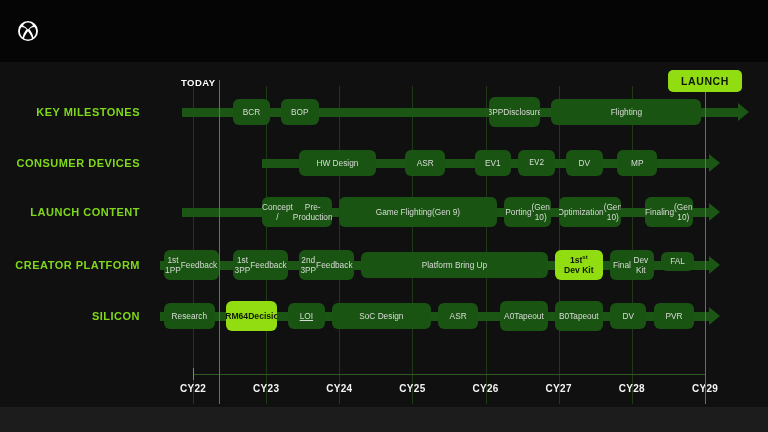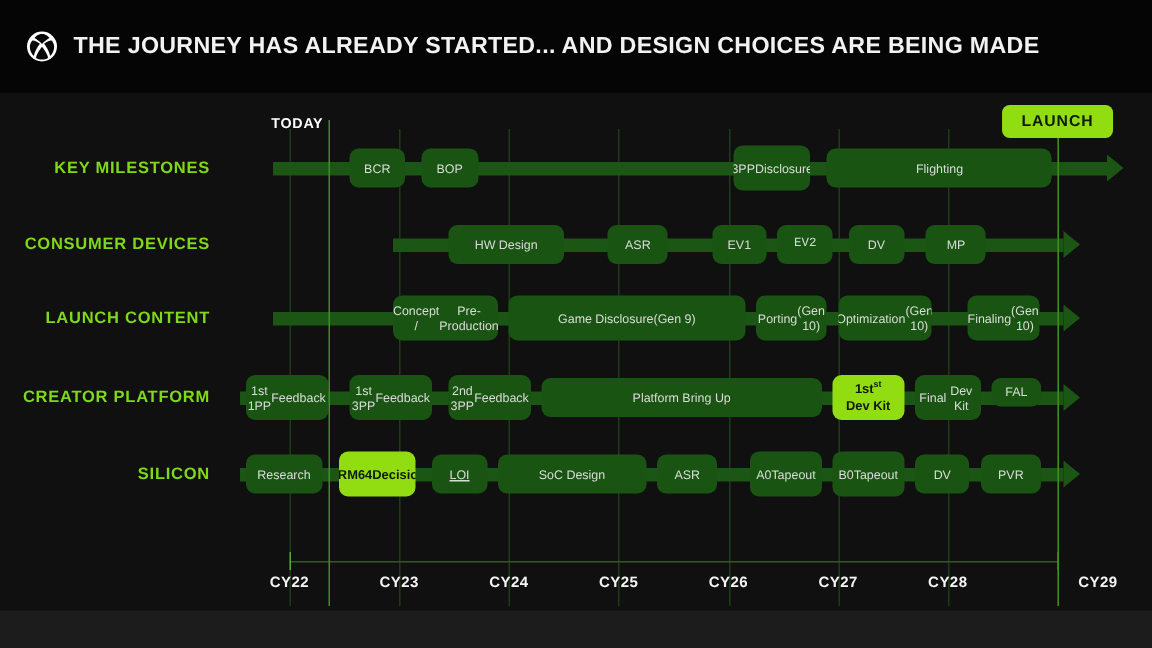--- a/index.html
+++ b/index.html
@@ -173,21 +173,20 @@
 
   <div class="header">
     <div class="xbox-logo">
       <svg width="20" height="20" viewBox="0 0 20 20">
         <path d="M10 1.6 C7.2 1.6 5.6 3.4 5.0 4.4 C6.4 5.0 8.4 6.7 10 8.4 C11.6 6.7 13.6 5.0 15.0 4.4 C14.4 3.4 12.8 1.6 10 1.6 Z" fill="#080808"></path>
         <path d="M3.6 6.0 C2.4 7.4 1.9 9.0 1.9 10.2 C1.9 12.6 3.0 14.9 4.6 16.4 C4.9 14.0 6.6 10.6 8.6 8.2 C7.0 6.8 5.0 5.9 3.6 6.0 Z" fill="#080808"></path>
         <path d="M16.4 6.0 C15.0 5.9 13.0 6.8 11.4 8.2 C13.4 10.6 15.1 14.0 15.4 16.4 C17.0 14.9 18.1 12.6 18.1 10.2 C18.1 9.0 17.6 7.4 16.4 6.0 Z" fill="#080808"></path>
         <path d="M10 10.2 C8.0 12.6 6.1 15.9 6.0 17.6 C7.2 18.3 8.6 18.6 10 18.6 C11.4 18.6 12.8 18.3 14.0 17.6 C13.9 15.9 12.0 12.6 10 10.2 Z" fill="#080808"></path>
       </svg>
     </div>
-    <div class="header-title">THE JOURNEY HAS ALREADY STARTED... AND DESIGN CHOICES ARE BEING MADE</div>
   </div>
 
   <div class="panel">
     <div id="gridlines">
         <div class="gridline" style="left: 193px;"></div>
         <div class="gridline" style="left: 266.143px;"></div>
         <div class="gridline" style="left: 339.286px;"></div>
         <div class="gridline" style="left: 412.429px;"></div>
         <div class="gridline" style="left: 485.571px;"></div>
         <div class="gridline" style="left: 558.714px;"></div>
@@ -238,21 +237,21 @@
         </div>
         <div class="row" style="top: 0px;">
           <div class="row-label" style="top: 144px;">LAUNCH CONTENT</div>
           <div class="track" style="left: 182.029px; width: 526.629px; top: 145.5px;"></div>
           <div class="track-arrow" style="left: 708.657px; top: 141px;"></div>
           <div class="bar" style="left: 262.486px; width: 69.4857px; top: 135px; height: 30px;">
             <div>Concept /</div>
             <div>Pre-Production</div>
           </div>
           <div class="bar" style="left: 339.286px; width: 157.257px; top: 135px; height: 30px;">
-            <div>Game Disclosure</div>
+            <div>Game Flighting</div>
             <div>(Gen 9)</div>
           </div>
           <div class="bar" style="left: 503.857px; width: 47.5429px; top: 135px; height: 30px;">
             <div>Porting</div>
             <div>(Gen 10)</div>
           </div>
           <div class="bar" style="left: 558.714px; width: 62.1714px; top: 135px; height: 30px;">
             <div>Optimization</div>
             <div>(Gen 10)</div>
           </div>
@@ -334,21 +333,21 @@
     <div id="axis">
         <div class="axis-tick" style="left: 193px;"></div>
         <div class="axis-label" style="left: 193px;">CY22</div>
         <div class="axis-label" style="left: 266.143px;">CY23</div>
         <div class="axis-label" style="left: 339.286px;">CY24</div>
         <div class="axis-label" style="left: 412.429px;">CY25</div>
         <div class="axis-label" style="left: 485.571px;">CY26</div>
         <div class="axis-label" style="left: 558.714px;">CY27</div>
         <div class="axis-label" style="left: 631.857px;">CY28</div>
         <div class="axis-tick" style="left: 705px;"></div>
-        <div class="axis-label" style="left: 732px;">CY29</div>
+        <div class="axis-label" style="left: 705px;">CY29</div>
       </div>
     <div id="markers">
         <div class="gridline today" style="left: 218.6px;"></div>
         <div class="today-tag" style="left: 219.6px;">TODAY</div>
         <div class="gridline launch" style="left: 705px;"></div>
         <div class="launch-badge" style="left: 705px;">LAUNCH</div>
       </div>
   </div>
 
   <div class="footer-strip"></div>

